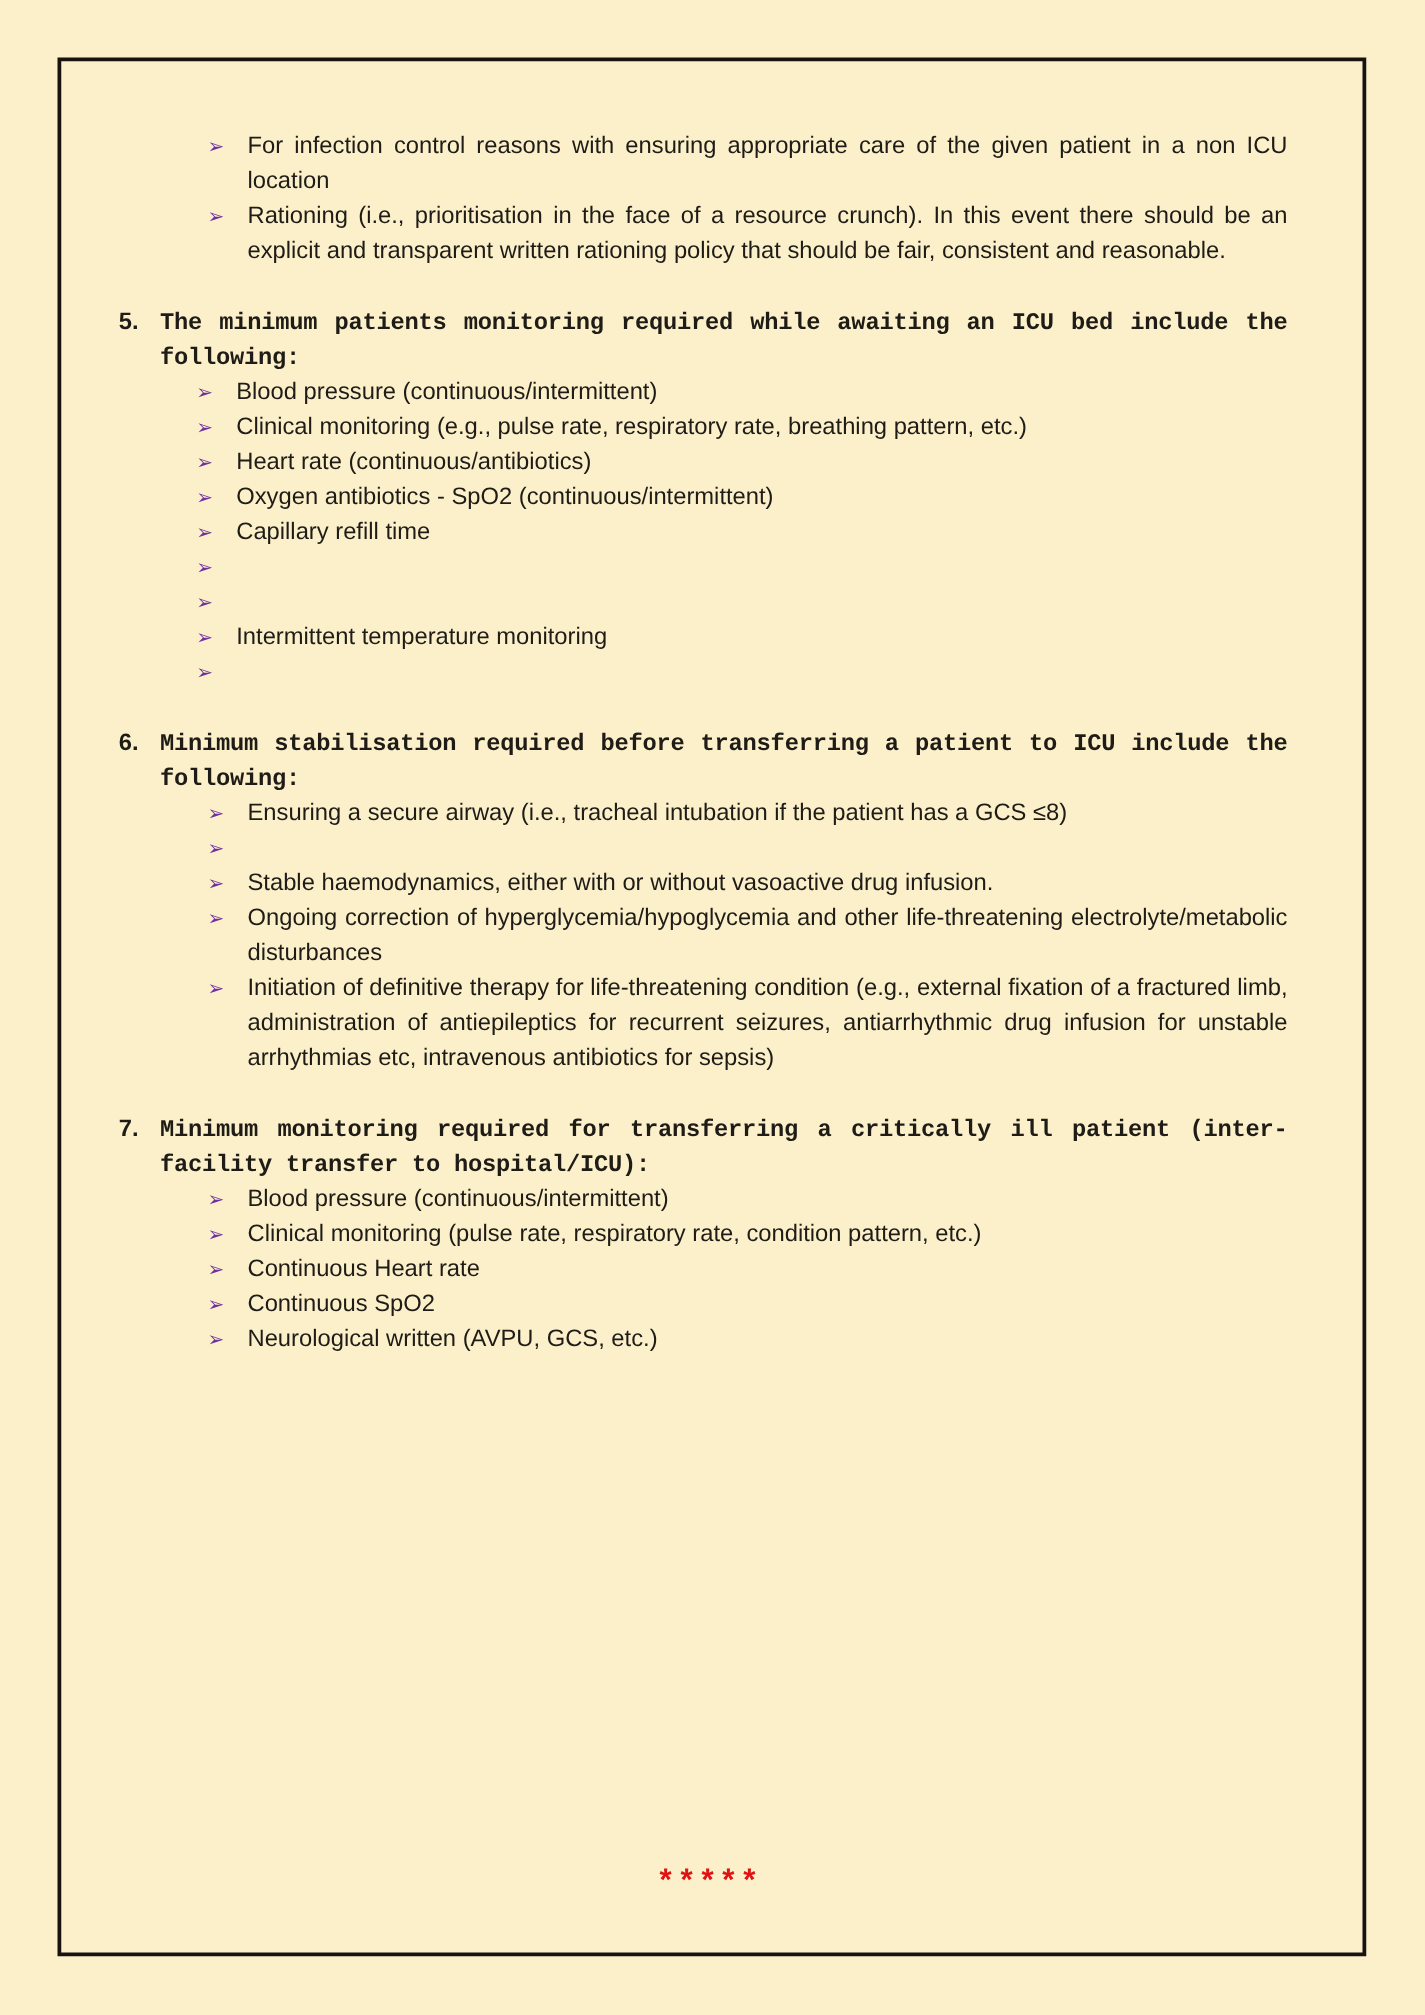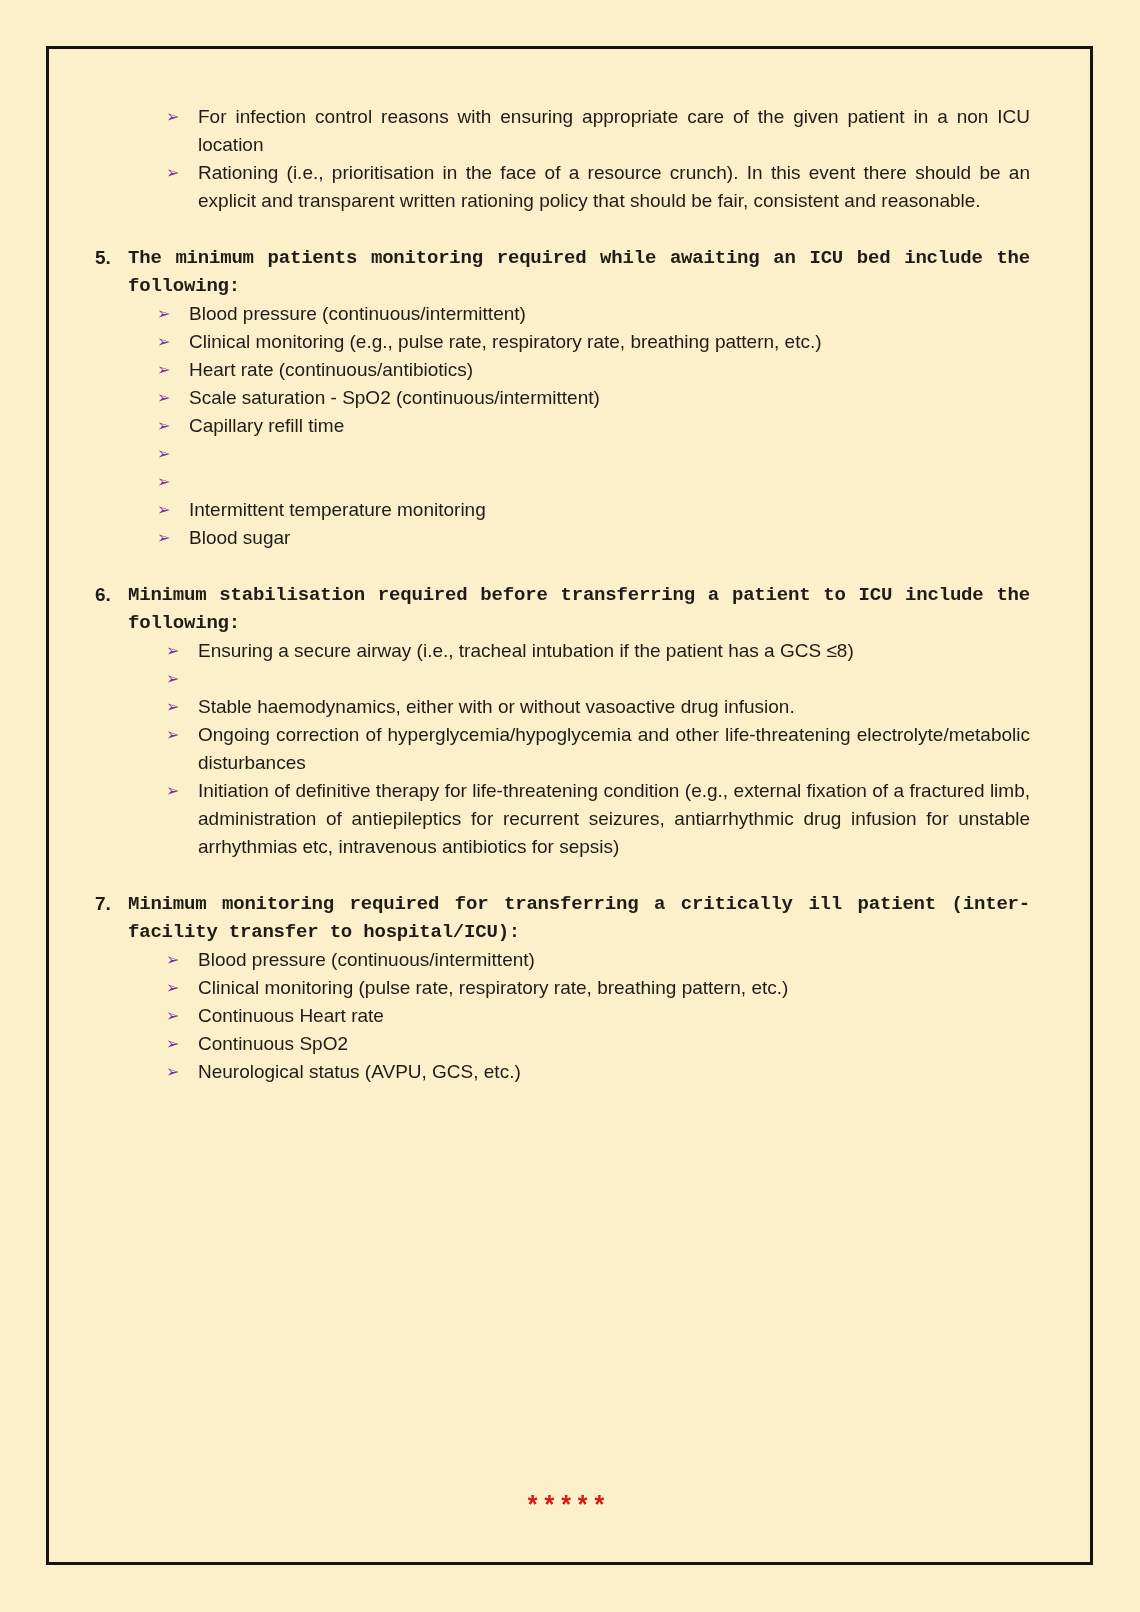--- a/index.html
+++ b/index.html
@@ -76,39 +76,38 @@
             <li class="bullet">
               <span class="arrow">➢</span>
               <span class="btext">Clinical monitoring (e.g., pulse rate, respiratory rate, breathing pattern, etc.)</span>
             </li>
             <li class="bullet">
               <span class="arrow">➢</span>
               <span class="btext">Heart rate (continuous/antibiotics)</span>
             </li>
             <li class="bullet">
               <span class="arrow">➢</span>
-              <span class="btext">Scale saturation - SpO2 (continuous/intermittent)</span>
+              <span class="btext">Oxygen antibiotics - SpO2 (continuous/intermittent)</span>
             </li>
             <li class="bullet">
               <span class="arrow">➢</span>
               <span class="btext">Capillary refill time</span>
             </li>
             <li class="bullet">
               <span class="arrow">➢</span>
             </li>
             <li class="bullet">
               <span class="arrow">➢</span>
             </li>
             <li class="bullet">
               <span class="arrow">➢</span>
               <span class="btext">Intermittent temperature monitoring</span>
             </li>
             <li class="bullet">
               <span class="arrow">➢</span>
-              <span class="btext">Blood sugar</span>
             </li>
           </ul>
         </section>
         <section class="section s1">
           <div class="heading">
             <span class="num">6.</span>
             <span class="htext">Minimum stabilisation required before transferring a patient to ICU include the following:</span>
           </div>
           <ul class="bullets">
             <li class="bullet">
@@ -137,32 +136,32 @@
             <span class="num">7.</span>
             <span class="htext">Minimum monitoring required for transferring a critically ill patient (inter-facility transfer to hospital/ICU):</span>
           </div>
           <ul class="bullets">
             <li class="bullet">
               <span class="arrow">➢</span>
               <span class="btext">Blood pressure (continuous/intermittent)</span>
             </li>
             <li class="bullet">
               <span class="arrow">➢</span>
-              <span class="btext">Clinical monitoring (pulse rate, respiratory rate, breathing pattern, etc.)</span>
+              <span class="btext">Clinical monitoring (pulse rate, respiratory rate, condition pattern, etc.)</span>
             </li>
             <li class="bullet">
               <span class="arrow">➢</span>
               <span class="btext">Continuous Heart rate</span>
             </li>
             <li class="bullet">
               <span class="arrow">➢</span>
               <span class="btext">Continuous SpO2</span>
             </li>
             <li class="bullet">
               <span class="arrow">➢</span>
-              <span class="btext">Neurological status (AVPU, GCS, etc.)</span>
+              <span class="btext">Neurological written (AVPU, GCS, etc.)</span>
             </li>
           </ul>
         </section>
       </div>
     <div class="stars">*****</div>
   </div>
 </div>
 
 </body></html>

